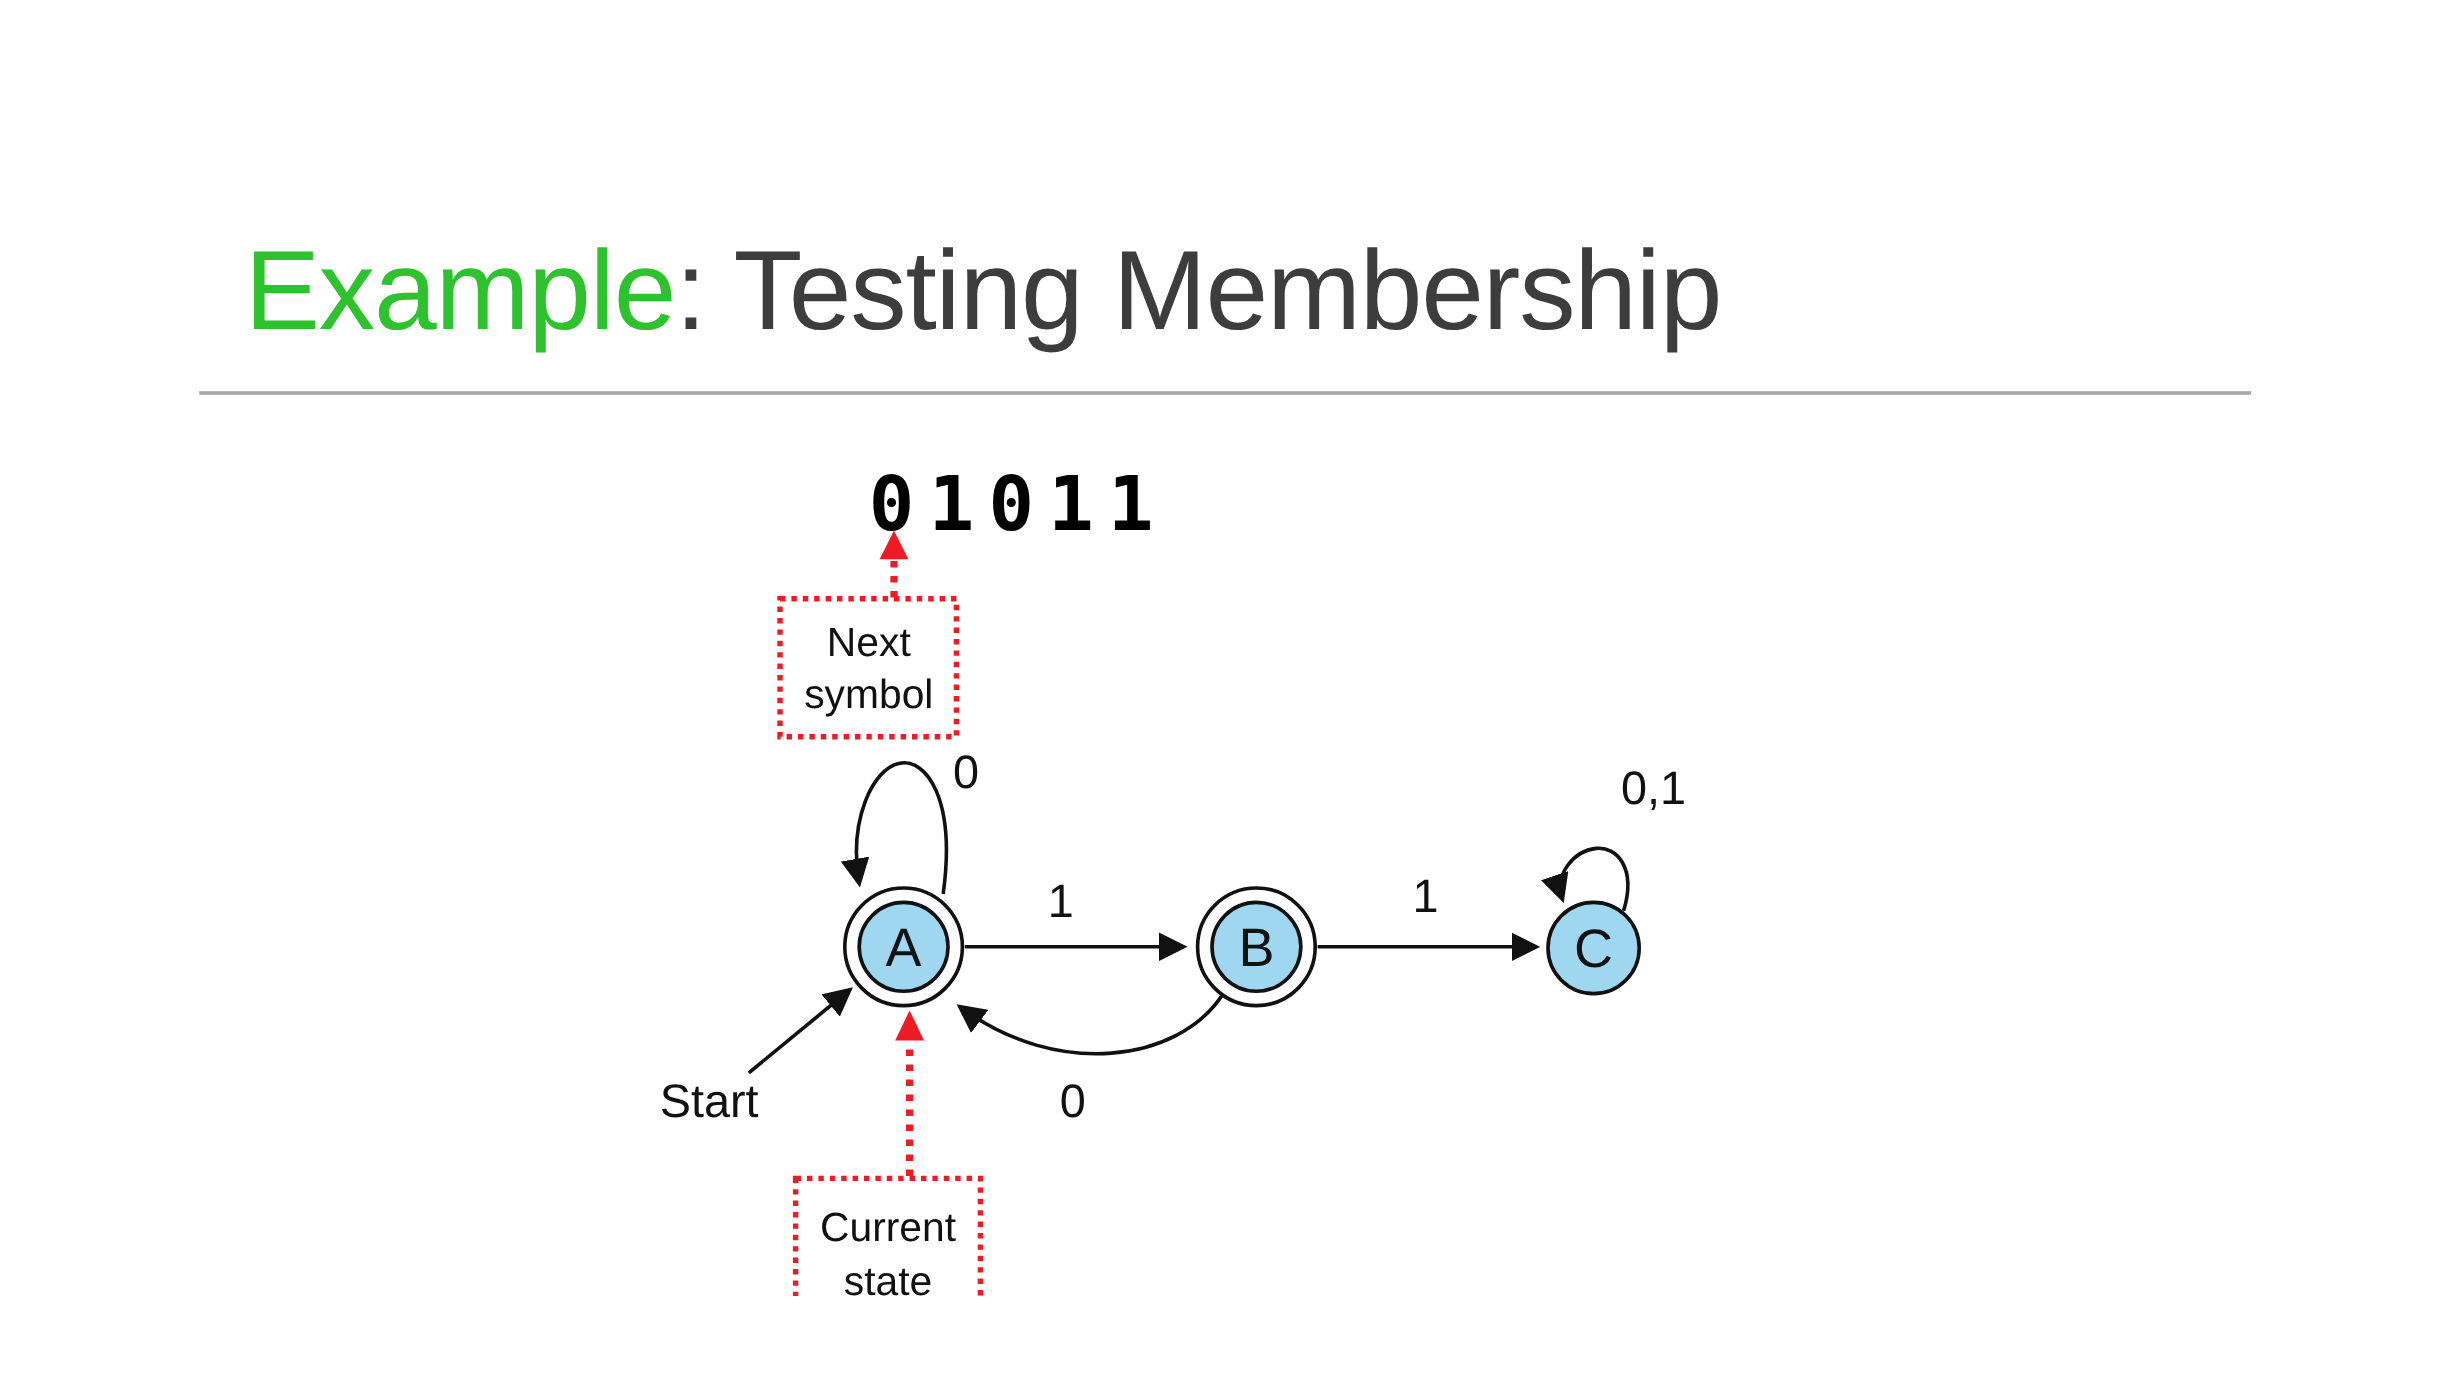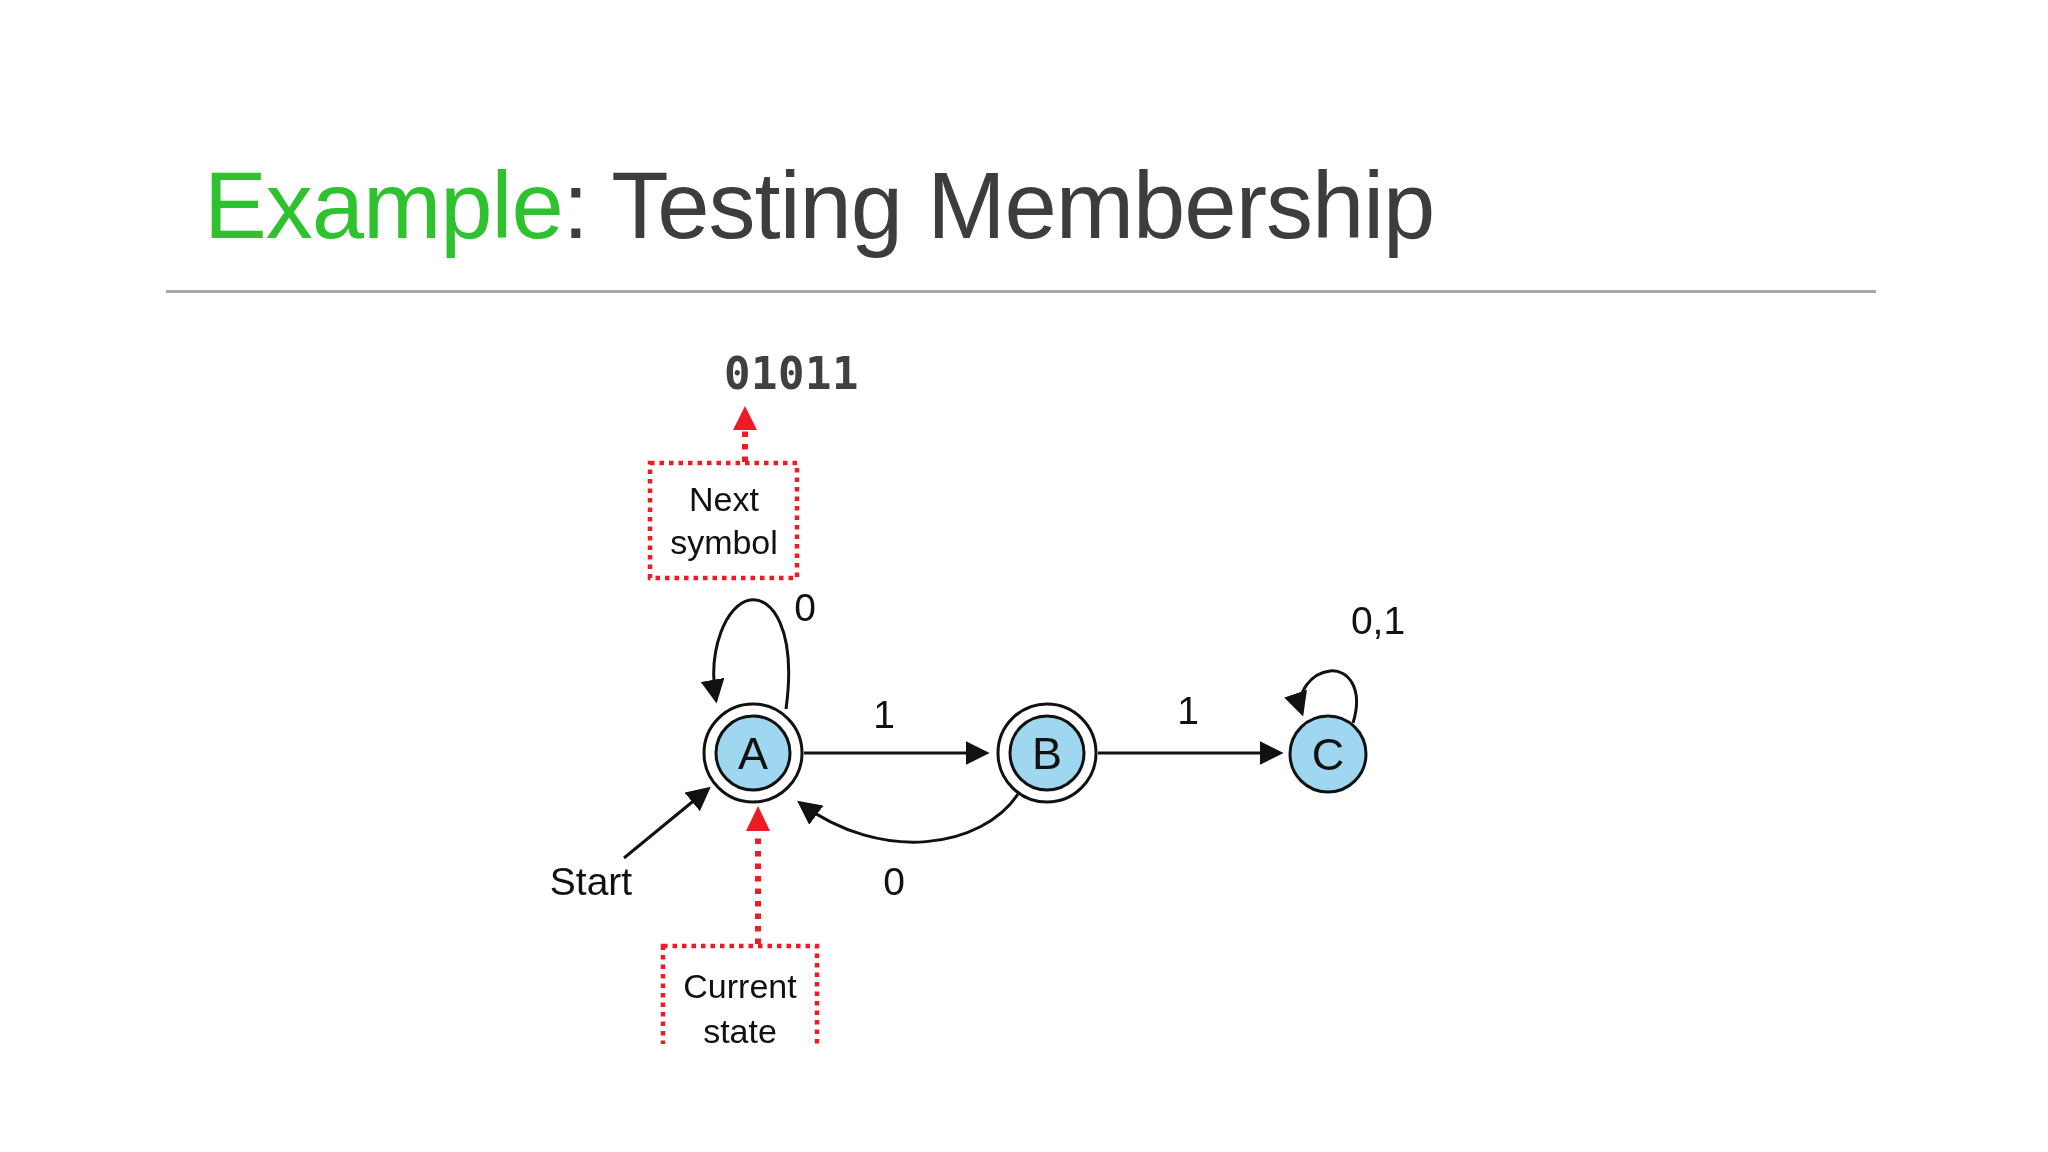--- a/index.html
+++ b/index.html
@@ -7,20 +7,21 @@
     padding: 0;
     background: #ffffff;
     font-family: "Liberation Sans", sans-serif;
   }
   .slide {
     position: relative;
     width: 2048px;
     height: 1044px;
     background: #ffffff;
     overflow: hidden;
+    margin-top: 36px;
   }
   .title {
     position: absolute;
     left: 204px;
     top: 152px;
     font-size: 94px;
     font-weight: 300;
     letter-spacing: -1px;
     line-height: 1.15;
     white-space: nowrap;
@@ -34,22 +35,22 @@
     width: 1710px;
     height: 3px;
     background: #A8A8A8;
   }
   .input-string {
     position: absolute;
     left: 724px;
     top: 348px;
     font-family: "DejaVu Sans Mono", monospace;
     font-weight: bold;
-    font-size: 44px;
-    color: #404040;
+    font-size: 63px;
+    color: #000000;
     word-spacing: -26px;
     white-space: pre;
   }
   .diagram-svg {
     position: absolute;
     left: 0;
     top: 0;
   }
   .diagram-svg text {
     font-family: "Liberation Sans", sans-serif;

